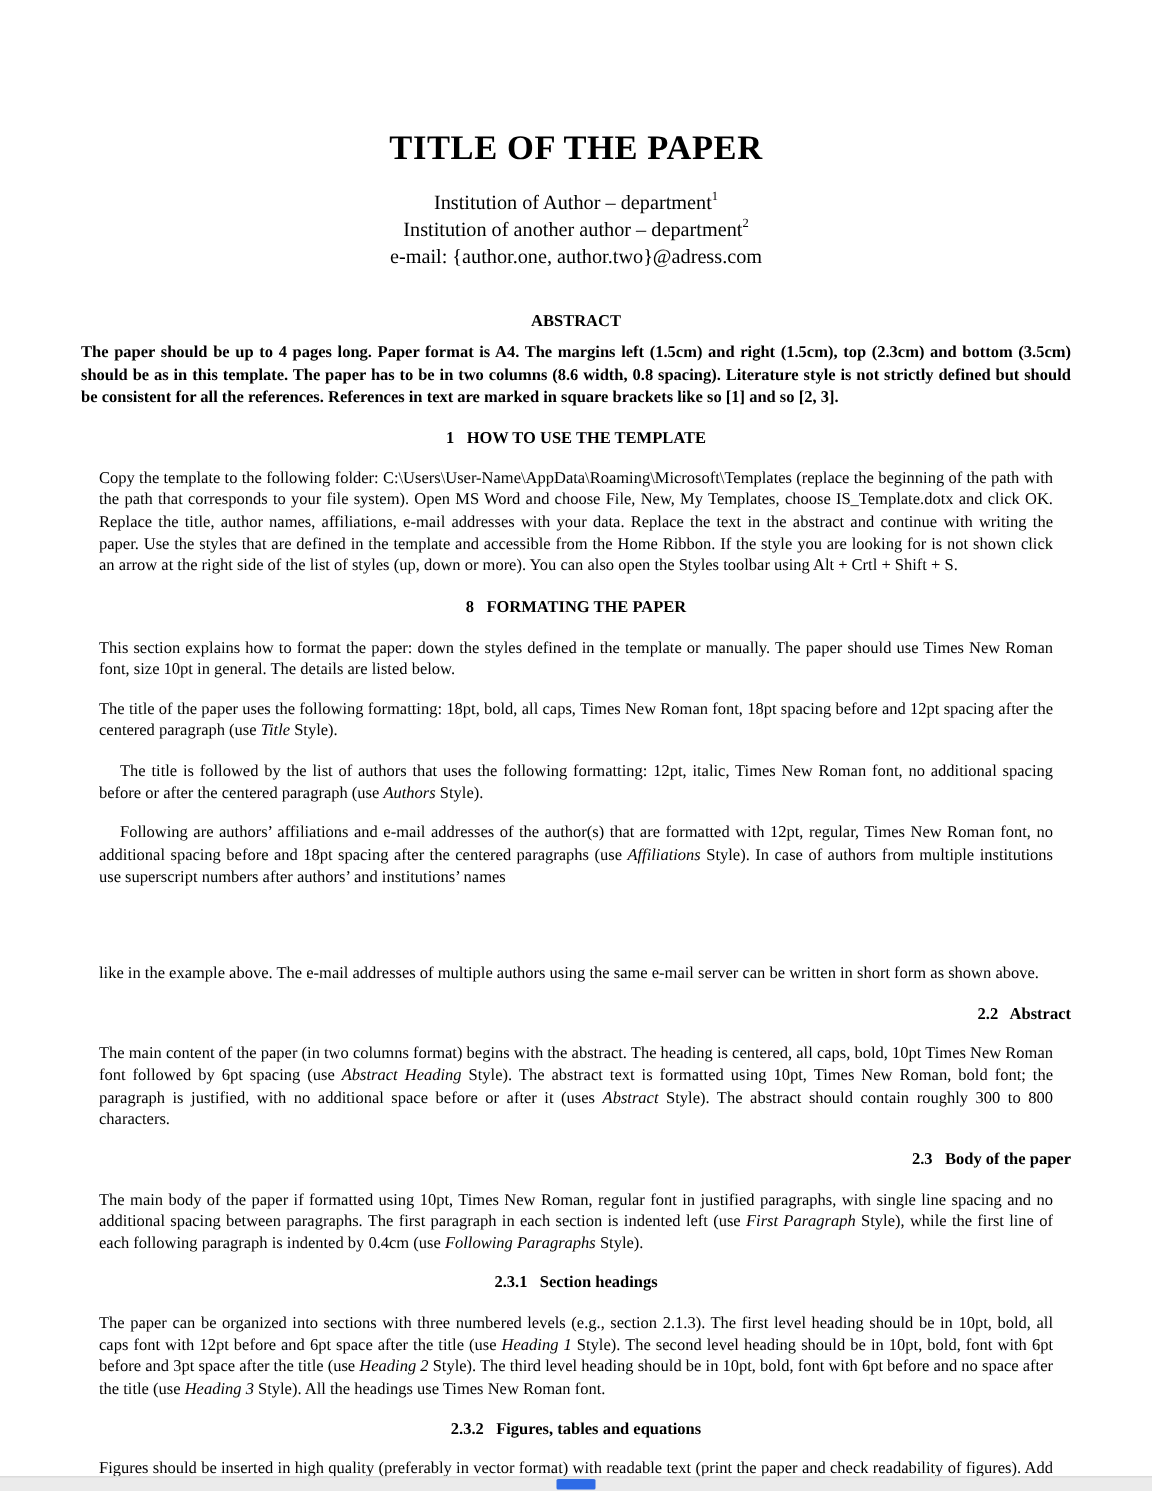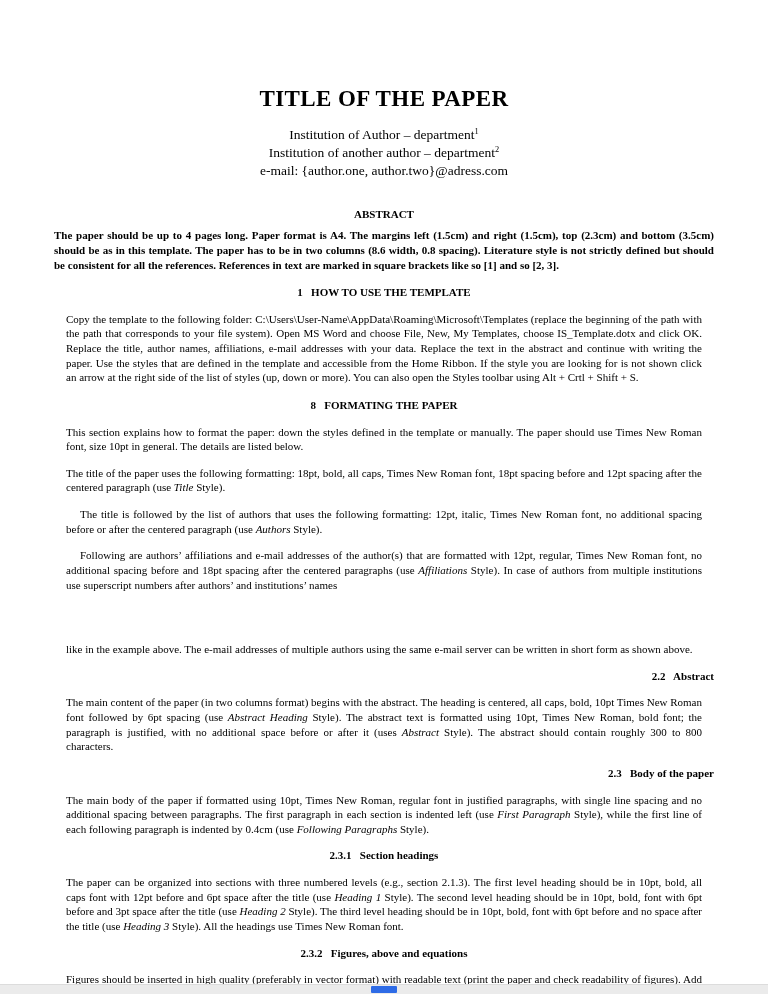--- a/index.html
+++ b/index.html
@@ -141,21 +141,21 @@
 
       <div class="h2">2.2   Abstract</div>
       <p class="body-par">The main content of the paper (in two columns format) begins with the abstract. The heading is centered, all caps, bold, 10pt Times New Roman font followed by 6pt spacing (use <i>Abstract Heading</i> Style). The abstract text is formatted using 10pt, Times New Roman, bold font; the paragraph is justified, with no additional space before or after it (uses <i>Abstract</i> Style). The abstract should contain roughly 300 to 800 characters.</p>
 
       <div class="h2">2.3   Body of the paper</div>
       <p class="body-par">The main body of the paper if formatted using 10pt, Times New Roman, regular font in justified paragraphs, with single line spacing and no additional spacing between paragraphs. The first paragraph in each section is indented left (use <i>First Paragraph</i> Style), while the first line of each following paragraph is indented by 0.4cm (use <i>Following Paragraphs</i> Style).</p>
 
       <div class="h3">2.3.1   Section headings</div>
       <p class="body-par">The paper can be organized into sections with three numbered levels (e.g., section 2.1.3). The first level heading should be in 10pt, bold, all caps font with 12pt before and 6pt space after the title (use <i>Heading 1</i> Style). The second level heading should be in 10pt, bold, font with 6pt before and 3pt space after the title (use <i>Heading 2</i> Style). The third level heading should be in 10pt, bold, font with 6pt before and no space after the title (use <i>Heading 3</i> Style). All the headings use Times New Roman font.</p>
 
-      <div class="h3">2.3.2   Figures, above and equations</div>
+      <div class="h3">2.3.2   Figures, tables and equations</div>
       <p class="body-par">Figures should be inserted in high quality (preferably in vector format) with readable text (print the paper and check readability of figures). Add at least 6pt space before figures (<i>Figure Style</i> can be used). Each Figure should be immediately followed by a caption explaining the content of the figure. The captions are formatted using 10tp, Times New Roman, italic font and are centered (use <i>Caption</i> Style). Each figure must be referred to at least once in the text of the paper, for instance: see Figure 1.</p>
     </div>
 
   </div>
 
 </div>
 
 <div class="hscrollbar">
   <div class="hscrollbar-thumb"></div>
 </div>

